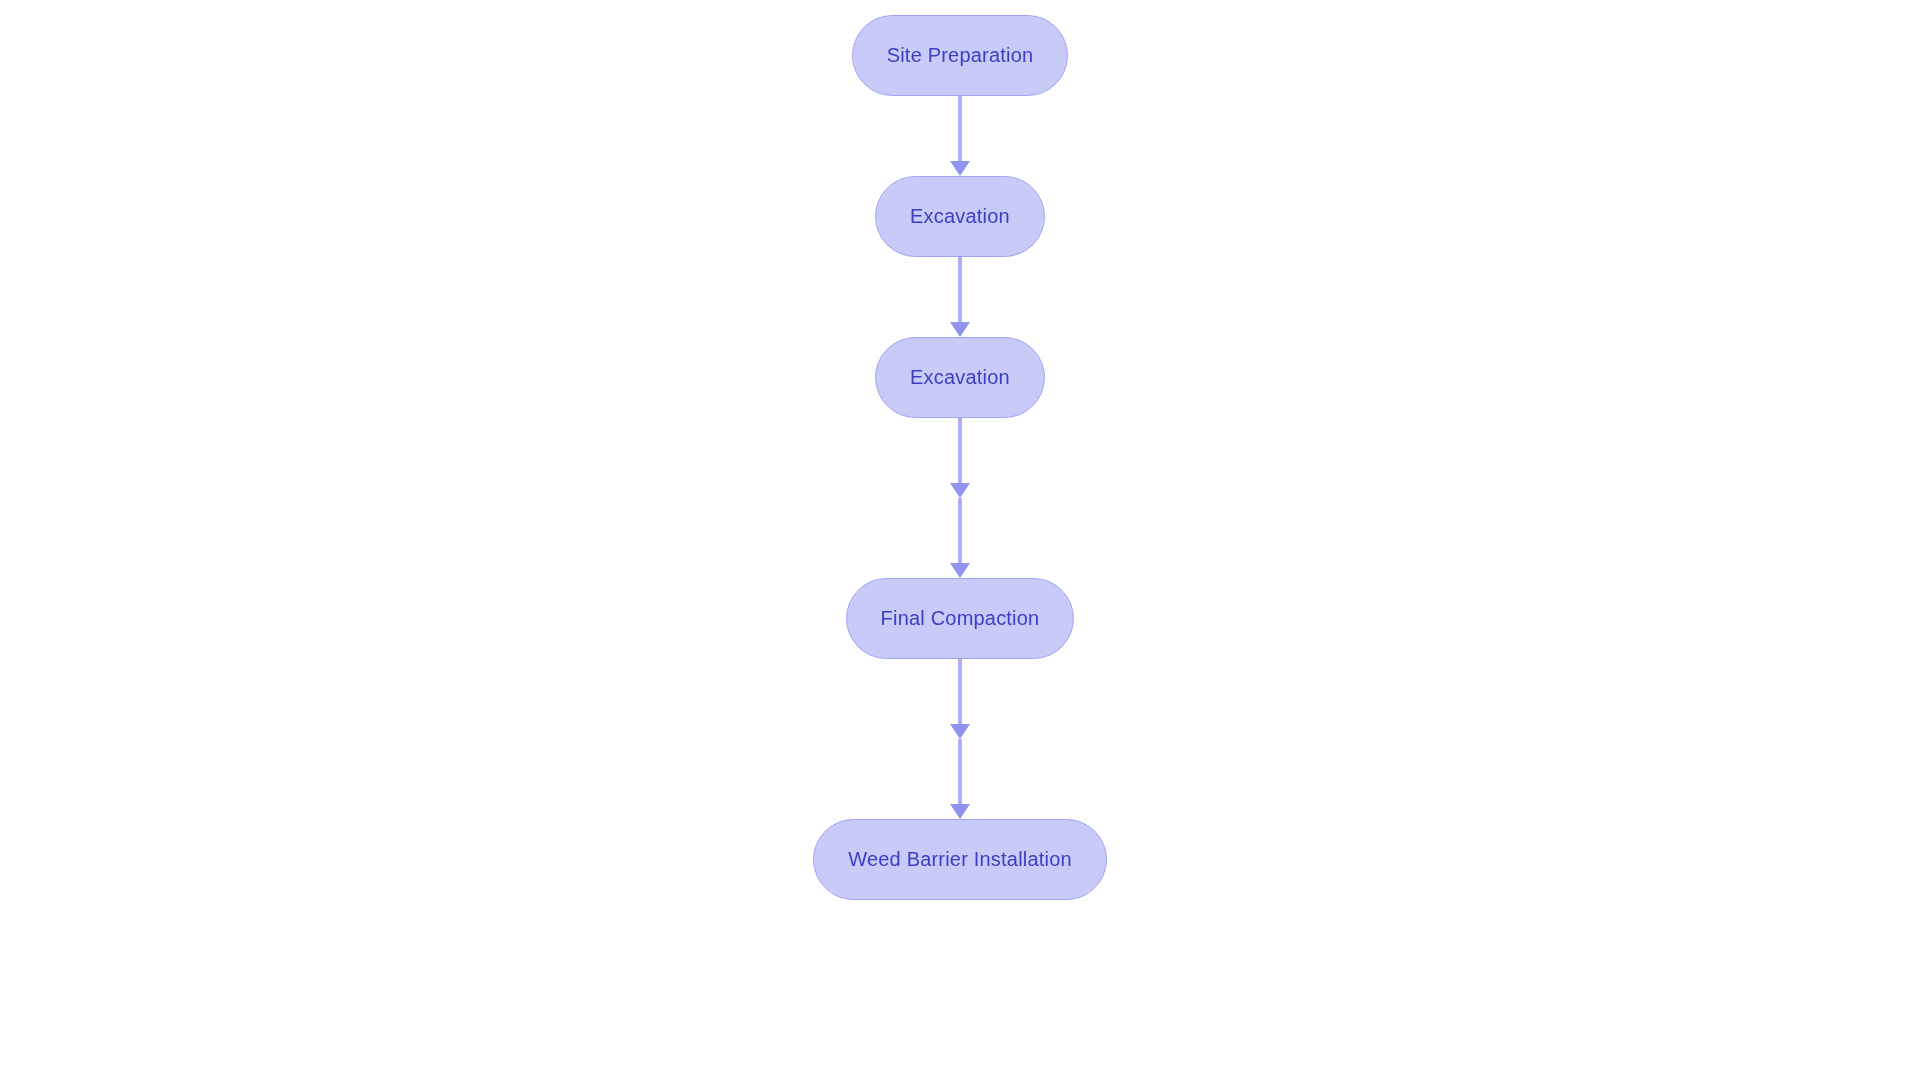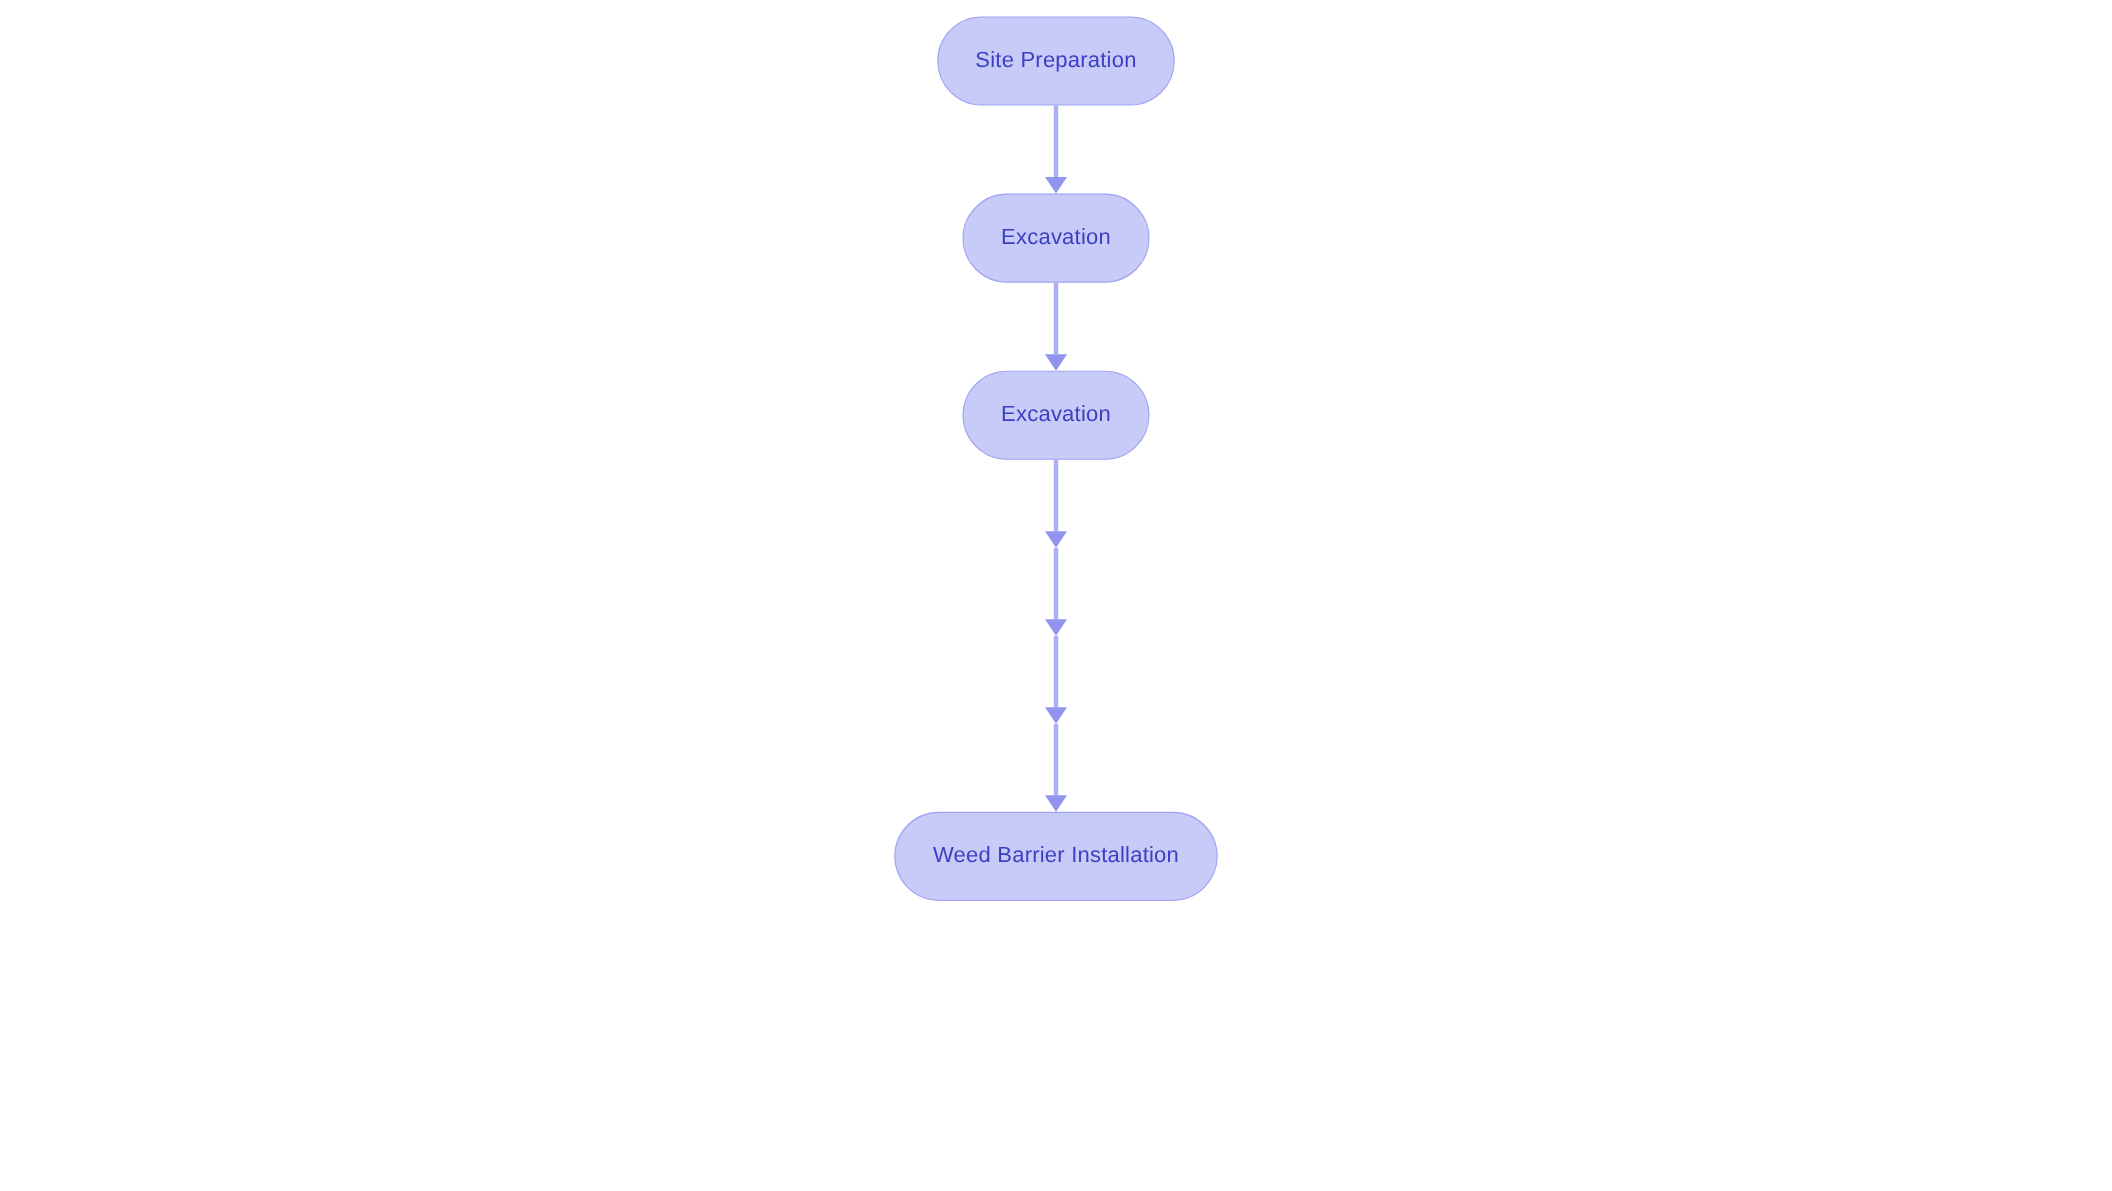--- a/index.html
+++ b/index.html
@@ -99,20 +99,23 @@
       <div class="arrow-line"></div>
       <div class="arrow-head"></div>
     </div>
 
 
     <div class="arrow">
       <div class="arrow-line"></div>
       <div class="arrow-head"></div>
     </div>
 
+    <div class="node">
+      <span class="node-label">Final Compaction</span>
+    </div>
 
     <div class="arrow">
       <div class="arrow-line"></div>
       <div class="arrow-head"></div>
     </div>
 
 
     <div class="arrow">
       <div class="arrow-line"></div>
       <div class="arrow-head"></div>

